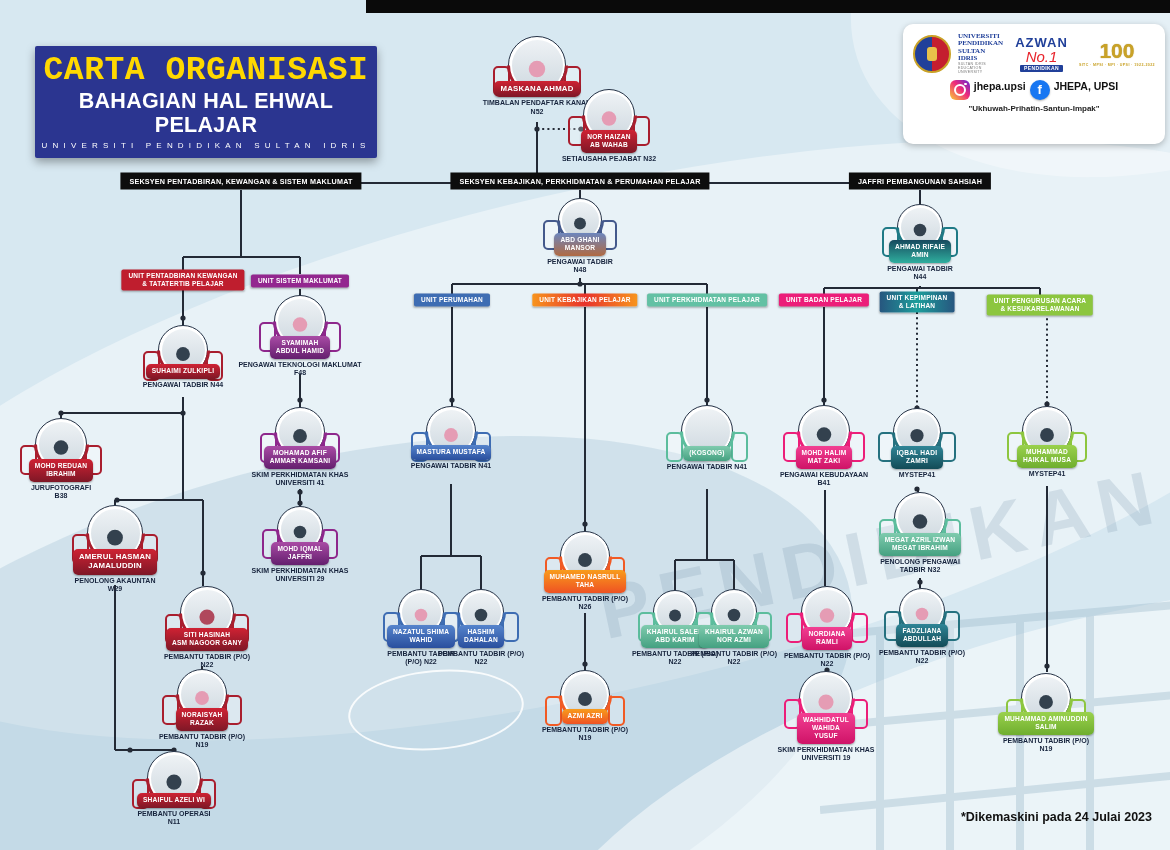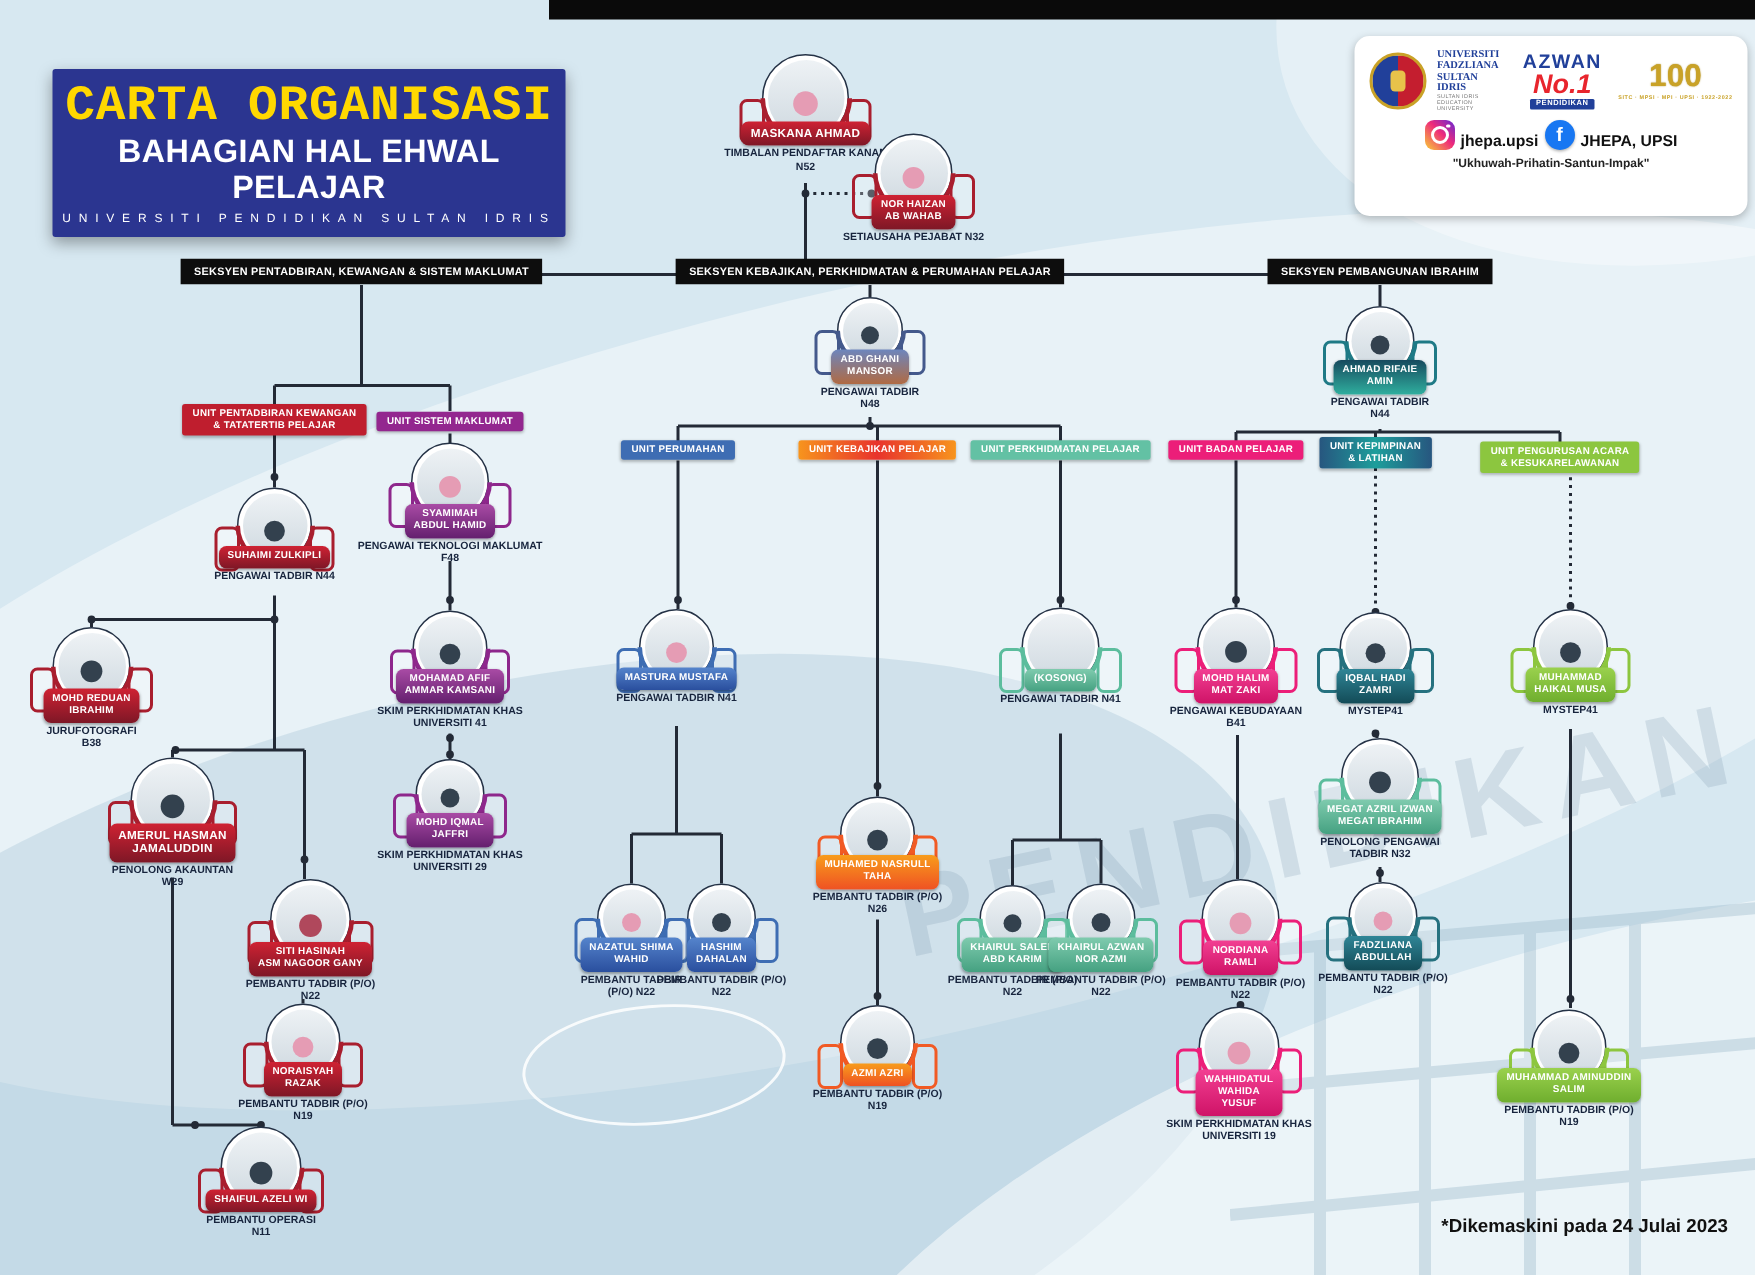--- a/index.html
+++ b/index.html
@@ -30,26 +30,26 @@
   .lb-row1{display:flex;align-items:center;gap:7px;padding:9px 10px 2px 10px;}
   .crest{width:34px;height:34px;border-radius:50%;border:2px solid #c9a227;flex:0 0 auto;
     background:linear-gradient(90deg,#21409a 50%,#c41e2f 50%);position:relative;}
   .crest::after{content:"";position:absolute;left:50%;top:50%;width:10px;height:14px;transform:translate(-50%,-50%);
     background:#e8c24a;border-radius:3px;}
   .crest-text{display:flex;flex-direction:column;line-height:1.05;}
   .crest-title{font-family:"Liberation Serif",serif;font-size:7px;font-weight:700;color:#21409a;white-space:pre-line;}
   .crest-sub{font-size:3.6px;color:#777;letter-spacing:.3px;margin-top:1px;}
   .no1{display:flex;flex-direction:column;align-items:center;line-height:1;margin-left:2px;}
   .no1-upsi{font-size:13px;font-weight:800;color:#21409a;letter-spacing:1px;}
-  .no1-no1{font-size:18px;font-weight:700;font-style:italic;color:#e8252d;}
+  .no1-no1{font-size:15px;font-weight:400;font-style:italic;color:#e8252d;}
   .no1-pen{font-size:5px;font-weight:700;color:#fff;background:#21409a;padding:1px 4px;border-radius:1px;letter-spacing:.4px;margin-top:1px;}
   .cent{display:flex;flex-direction:column;align-items:center;margin-left:4px;}
   .cent-num{font-size:21px;font-weight:800;color:#c9a227;line-height:1;text-shadow:0 0 1px #a8871e;}
   .cent-years{font-size:3.6px;color:#c9a227;font-weight:700;letter-spacing:.4px;margin-top:2px;white-space:nowrap;}
-  .lb-row2{display:flex;align-items:flex-end;justify-content:center;gap:4px;margin-top:3px;}
+  .lb-row2{display:flex;align-items:flex-start;justify-content:center;gap:4px;margin-top:3px;}
   .ig-icon{width:20px;height:20px;border-radius:6px;position:relative;flex:0 0 auto;
     background:linear-gradient(45deg,#f9ce34,#ee2a7b 55%,#6228d7);}
   .ig-lens{position:absolute;left:50%;top:50%;width:8px;height:8px;border:2px solid #fff;border-radius:50%;transform:translate(-50%,-50%);}
   .ig-dot{position:absolute;right:3px;top:3px;width:2.5px;height:2.5px;background:#fff;border-radius:50%;}
   .fb-icon{width:20px;height:20px;border-radius:50%;background:#1877f2;color:#fff;font-size:13px;font-weight:800;
     text-align:center;line-height:20px;flex:0 0 auto;box-shadow:0 1px 2px rgba(0,0,0,.3);}
   .handle{font-size:10.5px;font-weight:800;color:#111;}
   .lb-tagline{margin-top:4px;text-align:center;font-size:8px;font-weight:700;color:#222;}
   
   #connectors{position:absolute;z-index:1;left:0;top:0;}
@@ -99,21 +99,21 @@
     <div class="tb1">CARTA ORGANISASI</div>
     <div class="tb2">BAHAGIAN HAL EHWAL PELAJAR</div>
     <div class="tb3">UNIVERSITI PENDIDIKAN SULTAN IDRIS</div>
   </div>
 
   <div class="logo-box">
     <div class="lb-row1">
       <div class="crest"></div>
       <div class="crest-text">
         <div class="crest-title">UNIVERSITI
-FADZLIANA
+PENDIDIKAN
 SULTAN IDRIS</div>
         <div class="crest-sub">SULTAN IDRIS EDUCATION UNIVERSITY</div>
       </div>
       <div class="no1">
         <div class="no1-upsi">AZWAN</div>
         <div class="no1-no1">No.1</div>
         <div class="no1-pen">PENDIDIKAN</div>
       </div>
       <div class="cent">
         <div class="cent-num">100</div>
@@ -208,21 +208,21 @@
       <circle cx="827" cy="670" r="2.6" fill="#232a36"></circle>
       <circle cx="917" cy="489" r="2.6" fill="#232a36"></circle>
       <circle cx="920" cy="582" r="2.6" fill="#232a36"></circle>
       <circle cx="1047" cy="666" r="2.6" fill="#232a36"></circle>
       <circle cx="917" cy="408" r="2.6" fill="#232a36"></circle>
       <circle cx="1047" cy="404" r="2.6" fill="#232a36"></circle>
     </svg>
   <div id="chart">
       <div class="section-bar" style="left: 580px; top: 181px; background: rgb(13, 13, 13);">SEKSYEN KEBAJIKAN, PERKHIDMATAN &amp; PERUMAHAN PELAJAR</div>
       <div class="section-bar" style="left: 241px; top: 181px; background: rgb(13, 13, 13);">SEKSYEN PENTADBIRAN, KEWANGAN &amp; SISTEM MAKLUMAT</div>
-      <div class="section-bar" style="left: 920px; top: 181px; background: rgb(13, 13, 13);">SEKSYEN PEMBANGUNAN IBRAHIM</div>
+      <div class="section-bar" style="left: 920px; top: 181px; background: rgb(13, 13, 13);">JAFFRI PEMBANGUNAN SAHSIAH</div>
       <div class="unit-bar" style="left: 183px; top: 280px; background: rgb(191, 30, 46);">UNIT PENTADBIRAN KEWANGAN
 &amp; TATATERTIB PELAJAR</div>
       <div class="unit-bar" style="left: 300px; top: 281px; background: rgb(147, 39, 143);">UNIT SISTEM MAKLUMAT</div>
       <div class="unit-bar" style="left: 452px; top: 300px; background: rgb(62, 109, 179);">UNIT PERUMAHAN</div>
       <div class="unit-bar" style="left: 585px; top: 300px; background: linear-gradient(90deg, rgb(247, 148, 29), rgb(232, 51, 44) 50%, rgb(247, 148, 29));">UNIT KEBAJIKAN PELAJAR</div>
       <div class="unit-bar" style="left: 707px; top: 300px; background: rgb(99, 193, 164);">UNIT PERKHIDMATAN PELAJAR</div>
       <div class="unit-bar" style="left: 824px; top: 300px; background: rgb(236, 30, 121);">UNIT BADAN PELAJAR</div>
       <div class="unit-bar" style="left: 917px; top: 302px; background: linear-gradient(90deg, rgb(39, 86, 127), rgb(29, 158, 155) 50%, rgb(39, 86, 127));">UNIT KEPIMPINAN
 &amp; LATIHAN</div>
       <div class="unit-bar" style="left: 1040px; top: 305px; background: rgb(140, 198, 63);">UNIT PENGURUSAN ACARA

